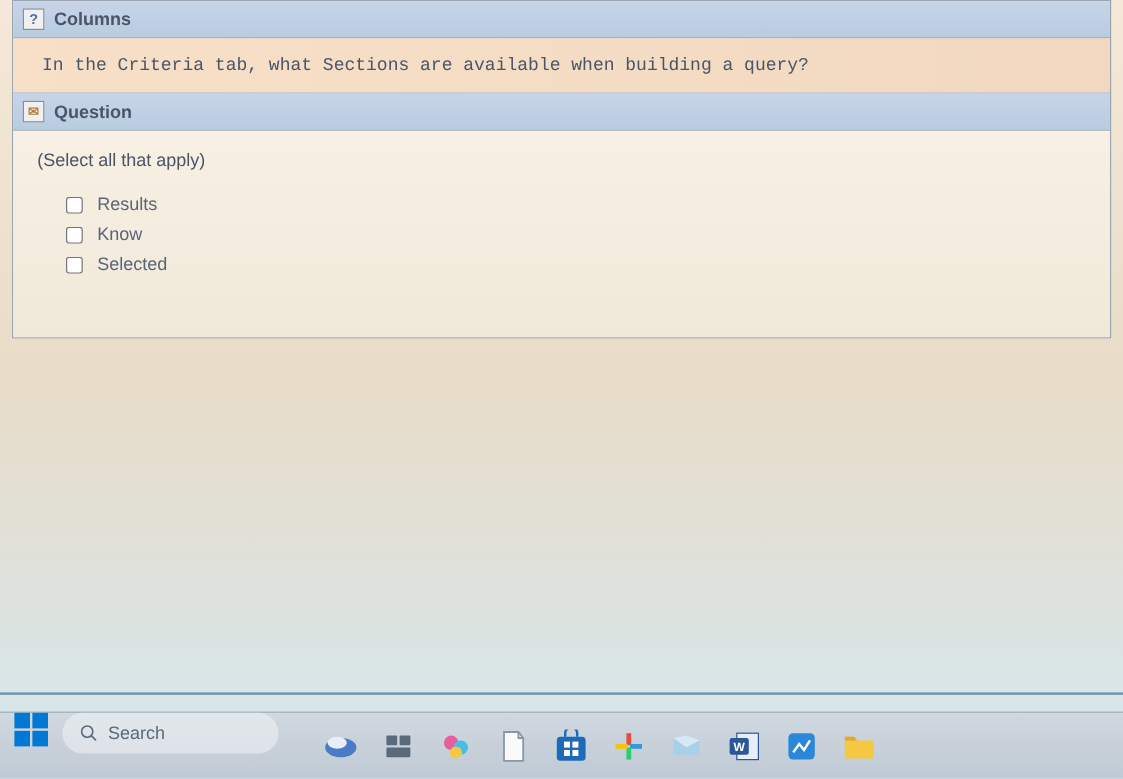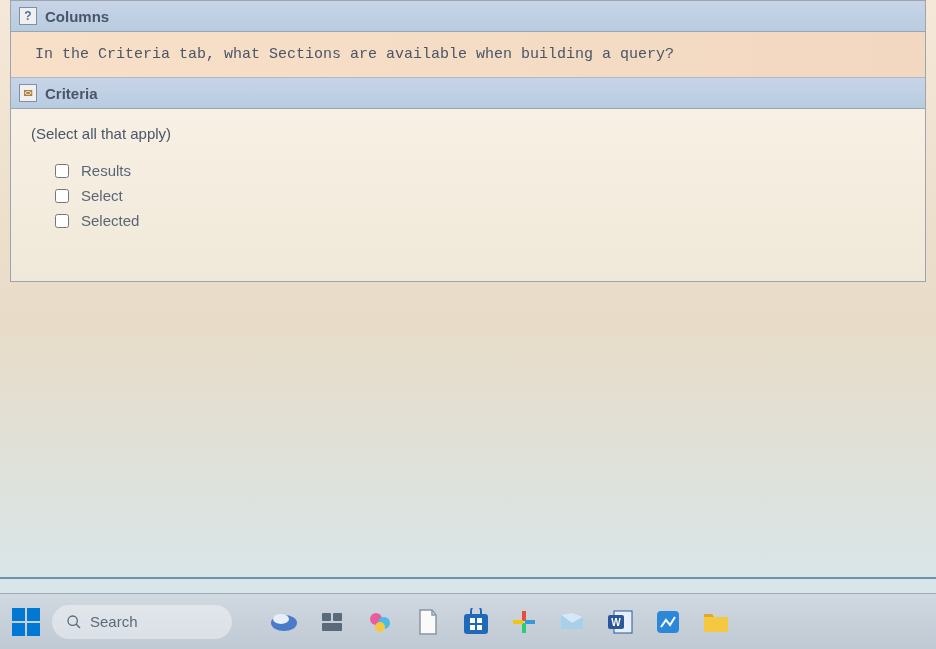--- a/index.html
+++ b/index.html
@@ -113,21 +113,20 @@
       right: 0;
     }
     .taskbar {
       position: absolute;
       bottom: 0;
       left: 0;
       right: 0;
       height: 56px;
       background: linear-gradient(to bottom, #d0d8e0 0%, #c0cad4 100%);
       display: flex;
-      align-items: center;
       padding: 0 12px;
       gap: 12px;
       border-top: 1px solid #a0acb8;
     }
     .start-icon {
       width: 28px;
       height: 28px;
       display: grid;
       grid-template-columns: 1fr 1fr;
       grid-template-rows: 1fr 1fr;
@@ -176,32 +175,32 @@
 
 <div class="main-container">
   <div class="panel">
     <div class="section-header">
       <span class="icon-box question-icon">?</span>
       <span>Columns</span>
     </div>
     <div class="question-body">In the Criteria tab, what Sections are available when building a query?</div>
     <div class="section-header">
       <span class="icon-box response-icon">✉</span>
-      <span>Criteria</span>
+      <span>Question</span>
     </div>
     <div class="response-body">
       <div class="instruction">(Select all that apply)</div>
       <div class="option-list">
         <label class="option-item">
           <input type="checkbox" style="">
           <span>Results</span>
         </label>
         <label class="option-item">
           <input type="checkbox" style="">
-          <span>Select</span>
+          <span>Know</span>
         </label>
         <label class="option-item">
           <input type="checkbox" style="">
           <span>Selected</span>
         </label>
       </div>
     </div>
   </div>
 </div>
 

